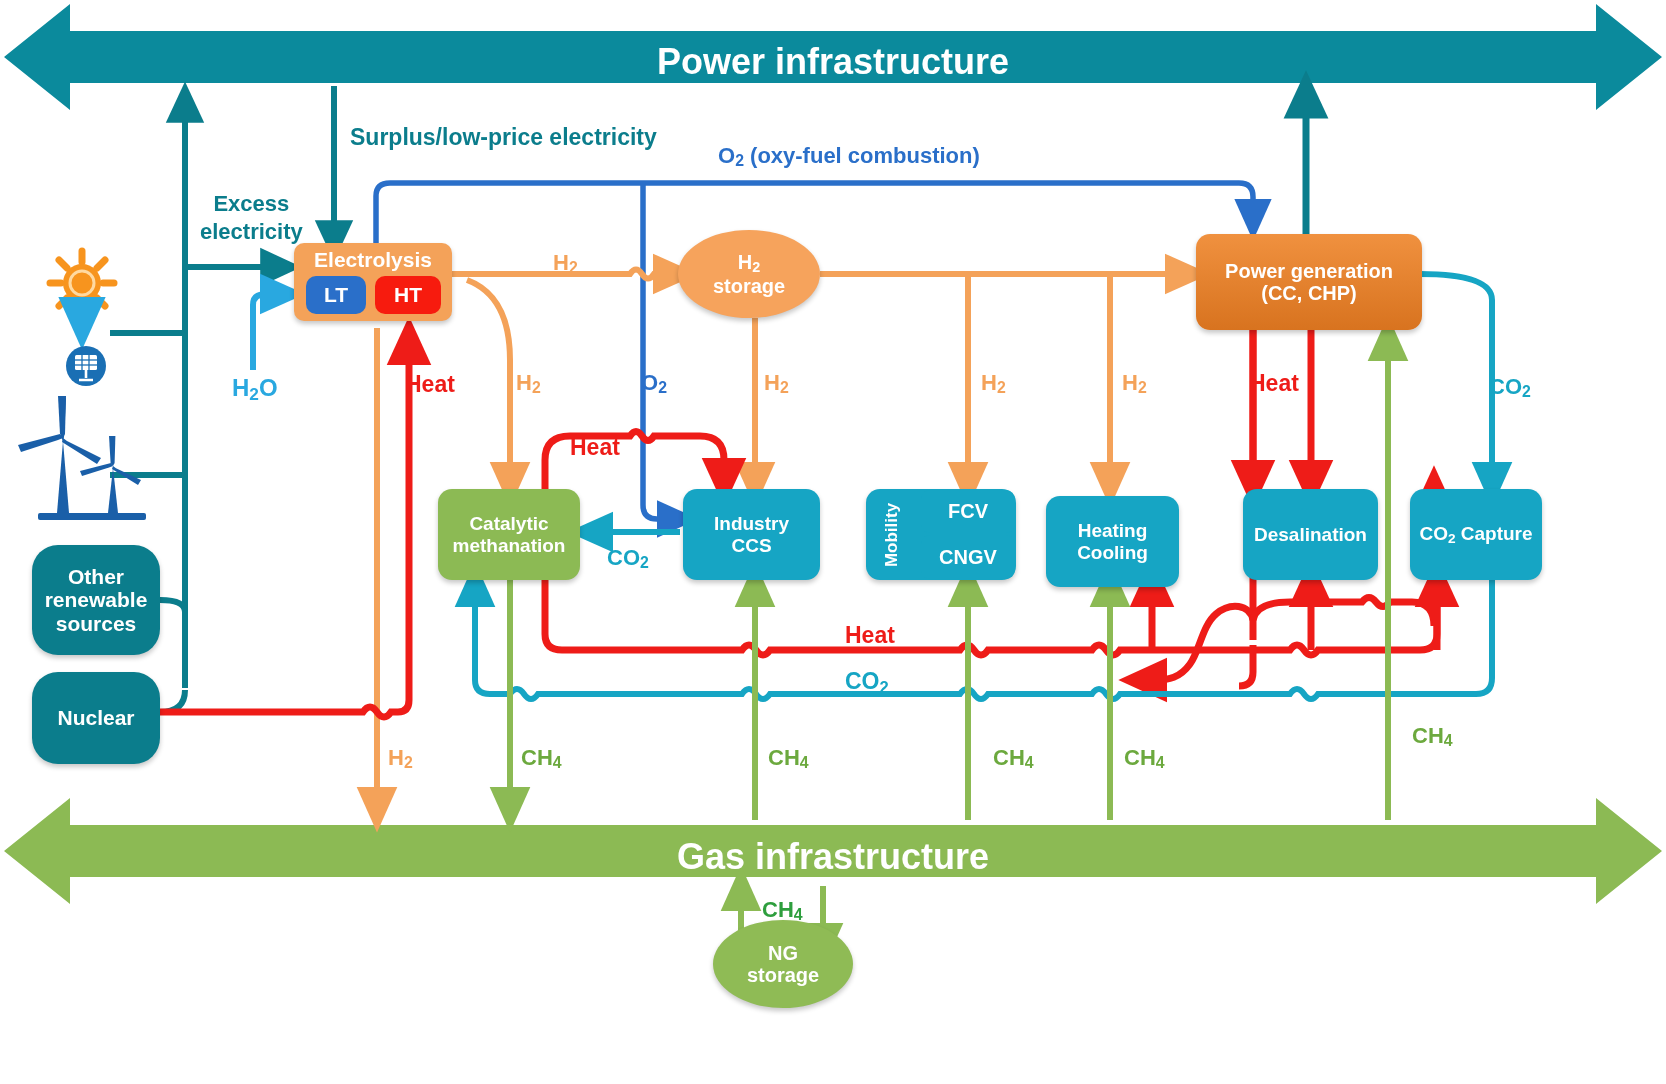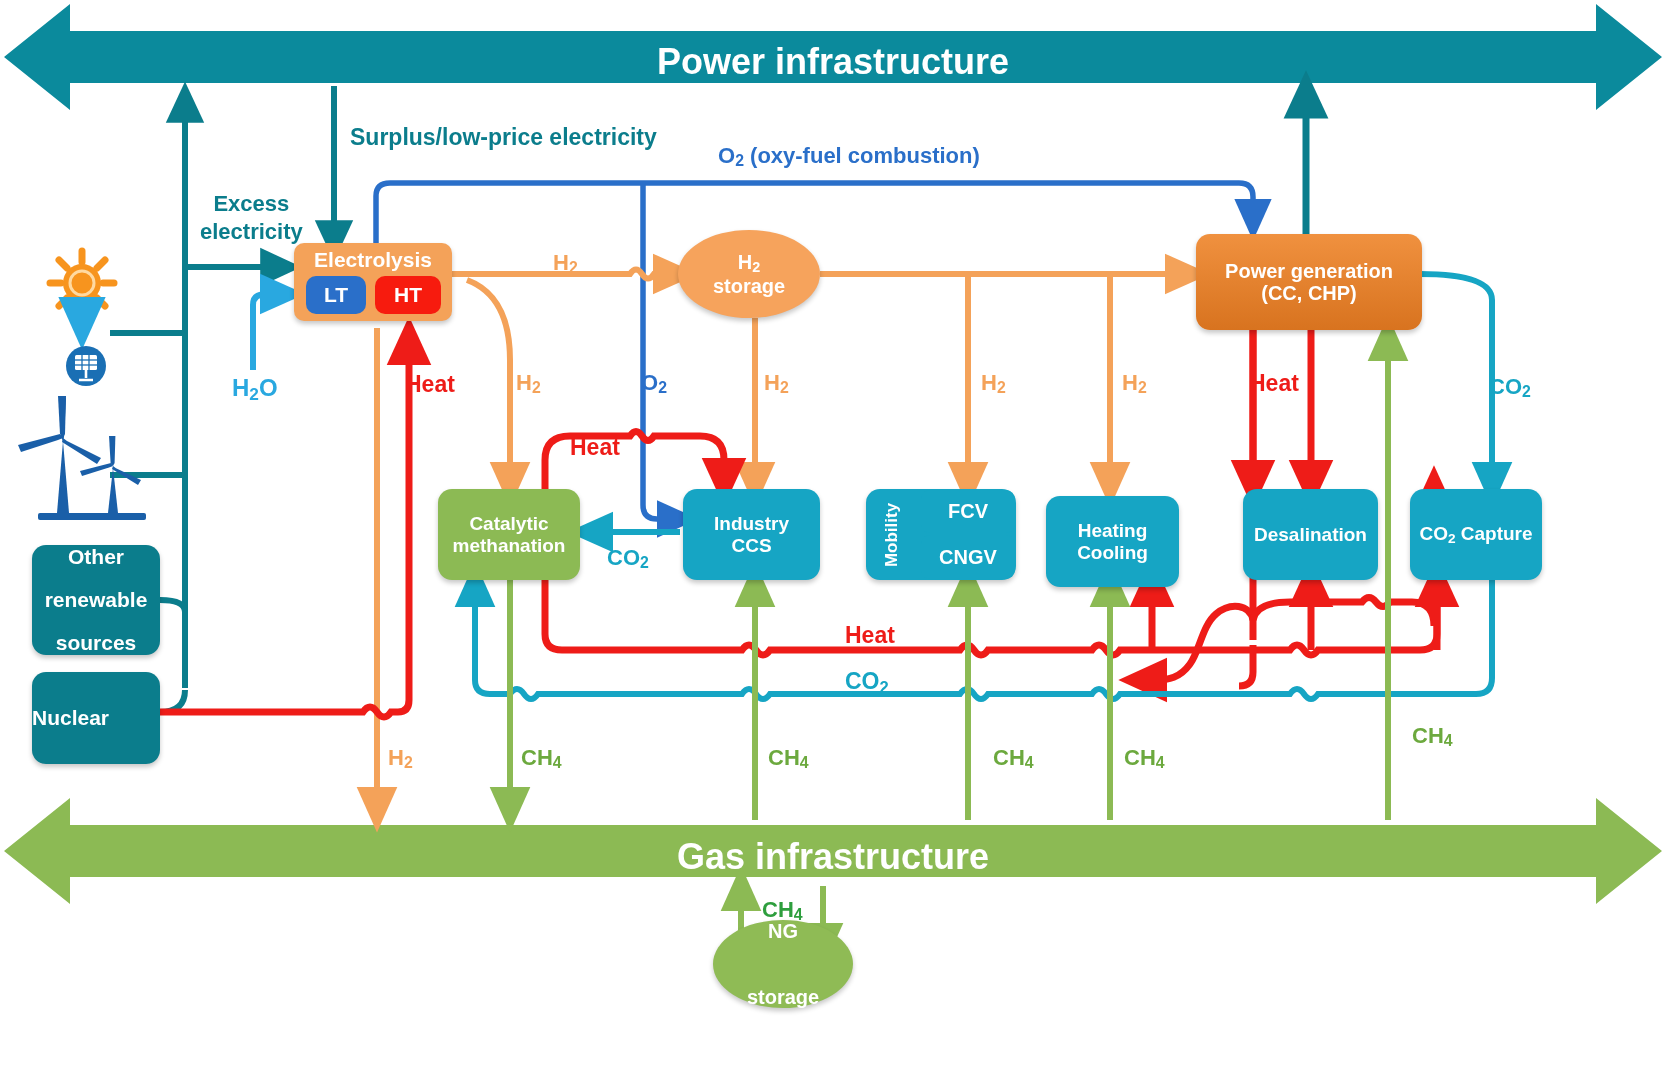--- a/index.html
+++ b/index.html
@@ -3,21 +3,21 @@
 <meta charset="utf-8">
 <style>
   html,body{margin:0;padding:0;background:#ffffff;}
   body{font-family:"Liberation Sans",sans-serif;}
   #stage{position:relative;width:1666px;height:1084px;background:#fff;overflow:hidden;}
   #svgroot{position:absolute;left:0;top:0;width:1666px;height:1084px;}
   .nodebox{position:absolute;box-sizing:border-box;display:flex;align-items:center;
            justify-content:center;text-align:center;color:#fff;font-weight:bold;
            line-height:1.12;}
   .rbox{border-radius:14px;}
-  .teal-src{background:#0b7d8c;border-radius:14px;font-size:21px;justify-content:space-between;}
+  .teal-src{background:#0b7d8c;border-radius:26px;font-size:21px;}
   .cyan{background:#16a5c4;}
   .green{background:#8cba54;}
   .orange-el{background:#f4a259;border-radius:10px;}
   .pwrgen{background:linear-gradient(180deg,#f0913f 0%,#d8731f 100%);}
   .ellipse{border-radius:50%;}
   .h2store{background:#f6a35c;}
   .ngstore{background:#8fbb55;}
   .lt{background:#2a6fc9;border-radius:10px;}
   .ht{background:#f71b0e;border-radius:10px;}
   .lbl{position:absolute;font-weight:bold;white-space:nowrap;}
@@ -348,21 +348,21 @@
   </div>
 
   <div class="nodebox cyan rbox shadowbox" style="left:1243px;top:489px;width:135px;height:91px;font-size:19px;">
     <span>Desalination</span>
   </div>
 
   <div class="nodebox cyan rbox shadowbox" style="left:1410px;top:489px;width:132px;height:91px;font-size:19px;">
     <span><span>CO</span><span class="sub">2</span><span> Capture</span></span>
   </div>
 
-  <div class="nodebox ngstore ellipse shadowbox" style="left:713px;top:920px;width:140px;height:88px;flex-direction:column;font-size:20px;justify-content:space-between;">
+  <div class="nodebox ngstore ellipse shadowbox" style="left:713px;top:920px;width:140px;height:88px;flex-direction:column;font-size:20px;">
     <span>NG</span>
     <span>storage</span>
   </div>
 
   <div class="lbl" style="left:350px;top:124px;color:#0b7d8c;font-size:23px;">Surplus/low-price electricity</div>
 
   <div class="lbl" style="left:200px;top:190px;color:#0b7d8c;font-size:22px;line-height:1.25;text-align:center;">
     <div>Excess</div>
     <div>electricity</div>
   </div>

